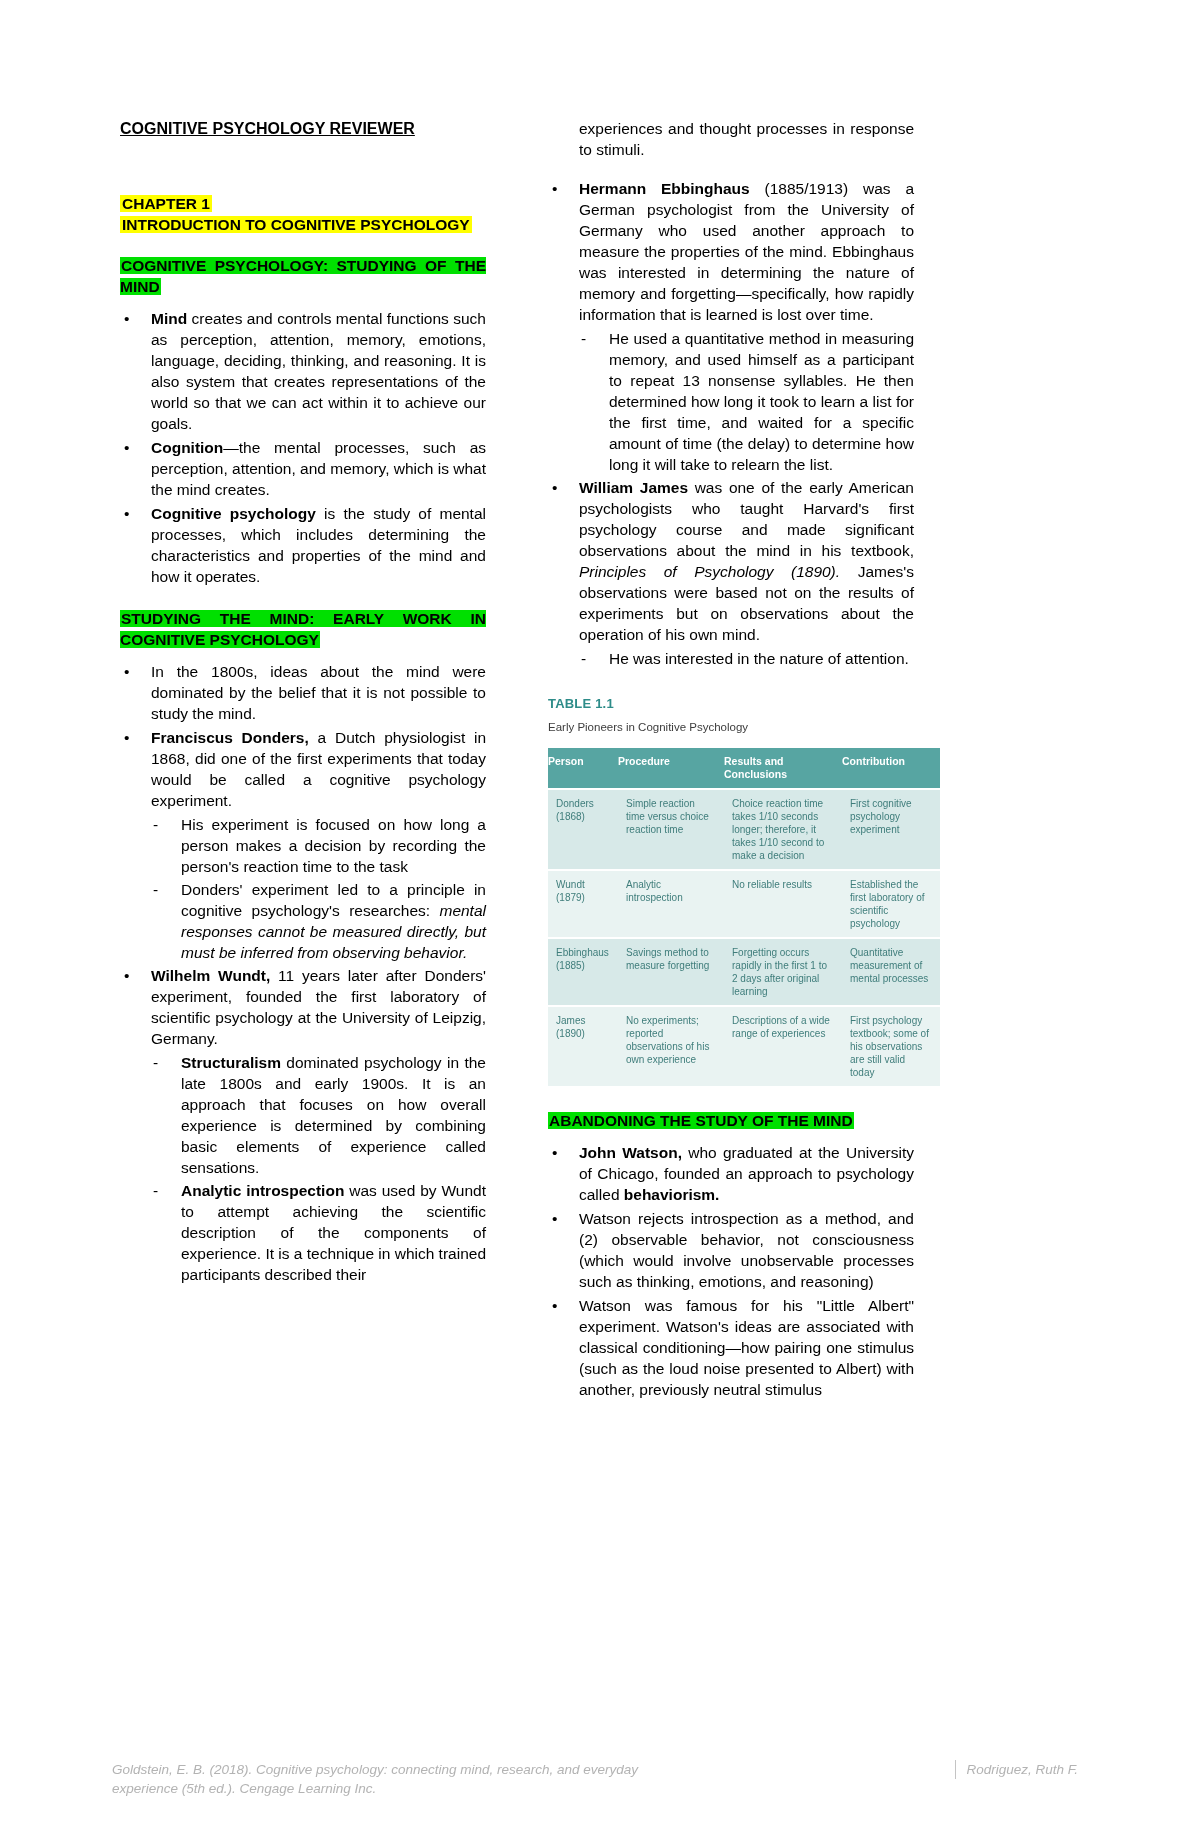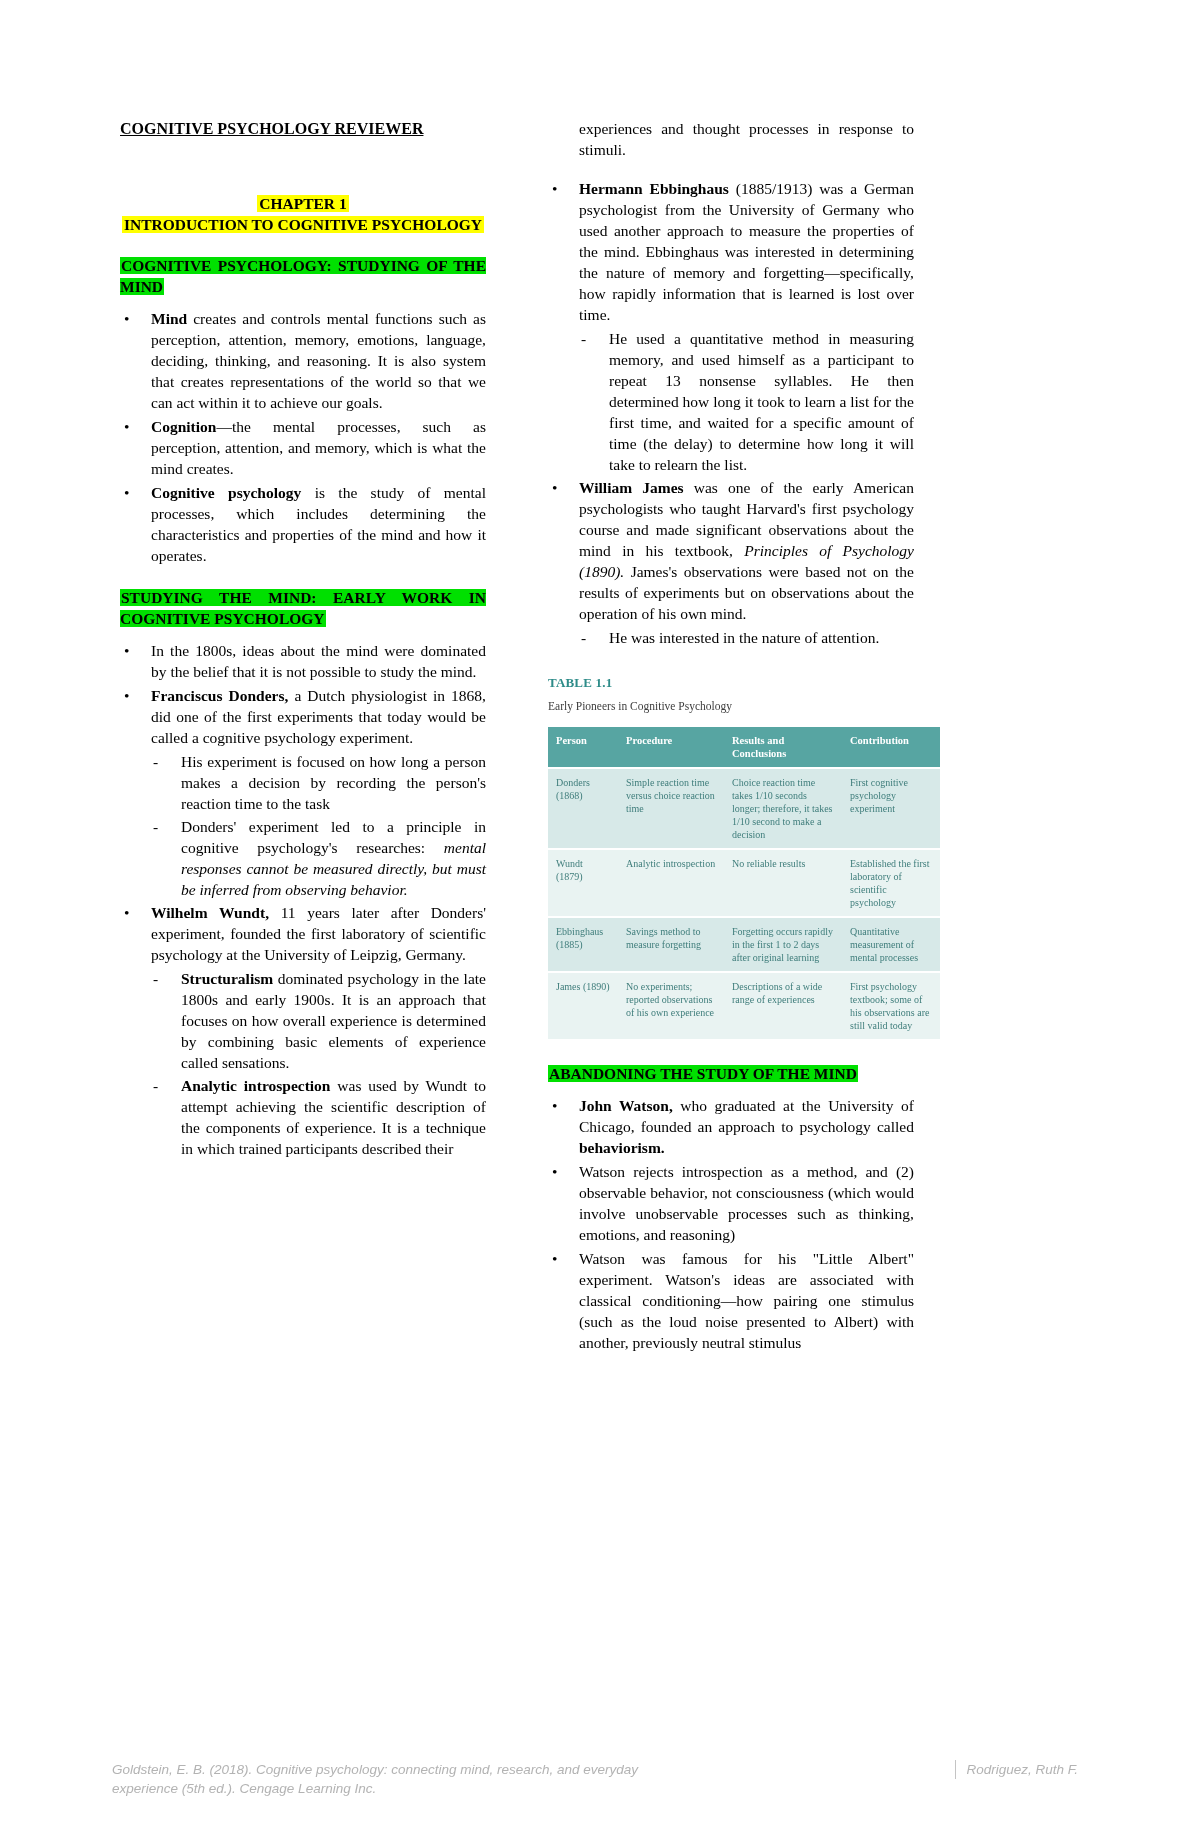--- a/index.html
+++ b/index.html
@@ -3,45 +3,45 @@
 <meta charset="utf-8">
 <style>
   * { box-sizing: border-box; margin: 0; padding: 0; }
   body { background: #888; font-family: "Liberation Sans", sans-serif; }
   .page {
     position: relative; width: 1200px; height: 1835px;
     background: #ffffff; margin: 0 auto; overflow: hidden;
     color: #000;
   }
   .cols { position: absolute; left: 120px; top: 118px; width: 794px; display: flex; gap: 62px; }
-  .col { width: 366px; font-size: 15.5px; line-height: 21px; text-align: justify; font-family: Liberation Serif, serif; }
+  .col { width: 366px; font-size: 15.5px; line-height: 21px; text-align: justify; }
 
   .doc-title { font-size: 16px; font-weight: bold; text-decoration: underline; text-align: left; margin-bottom: 54px; }
 
-  .chapter { text-align: center; font-weight: bold; font-size: 15.5px; line-height: 21px; margin-bottom: 20px; }
+  .chapter { font-weight: bold; font-size: 15.5px; line-height: 21px; margin-bottom: 20px; }
   .hl-y { background: var(--highlight_yellow, #ffff00); padding: 0 2px; }
   .hl-g { background: var(--highlight_green, #00e000); padding: 0 1px; }
 
   .sec-h { font-weight: bold; margin: 21px 0 11px 0; text-align: justify; }
   .sec-h.first { margin-top: 12px; }
 
   .bullet { position: relative; padding-left: 31px; margin-bottom: 3px; }
   .bullet::before { content: "\2022"; position: absolute; left: 4px; }
   .sub { position: relative; padding-left: 61px; margin-bottom: 2px; }
   .sub::before { content: "-"; position: absolute; left: 33px; }
   .cont-par { padding-left: 31px; margin-bottom: 18px; }
 
   .tablewrap { margin: 24px 0 22px 0; width: 460px; }
   .tbl-label { color: var(--table_label, #2e8c89); font-weight: bold; font-size: 13px; letter-spacing: .2px; }
   .tbl-sub { color: #3d3d3d; font-size: 11.5px; margin: 3px 0 8px 0; text-align: left; }
   table.pioneers { border-collapse: separate; border-spacing: 0 2px; width: 392px; table-layout: fixed; }
   .pioneers th {
     background: var(--table_header_bg, #57a5a2); color: #ffffff;
     font-size: 10.5px; line-height: 13px; text-align: left; font-weight: bold;
-    padding: 7px 8px; vertical-align: top;
+    padding: 7px 0; vertical-align: top;
   }
   .pioneers td {
     font-size: 10px; line-height: 13px; color: var(--table_text, #3f7d7b);
     padding: 7px 8px; vertical-align: top; text-align: left;
   }
   .pioneers tr.row-a td { background: var(--table_row_a, #d7e9e8); }
   .pioneers tr.row-b td { background: var(--table_row_b, #e9f3f2); }
   .pioneers col.c1 { width: 70px; }
   .pioneers col.c2 { width: 106px; }
   .pioneers col.c3 { width: 118px; }

